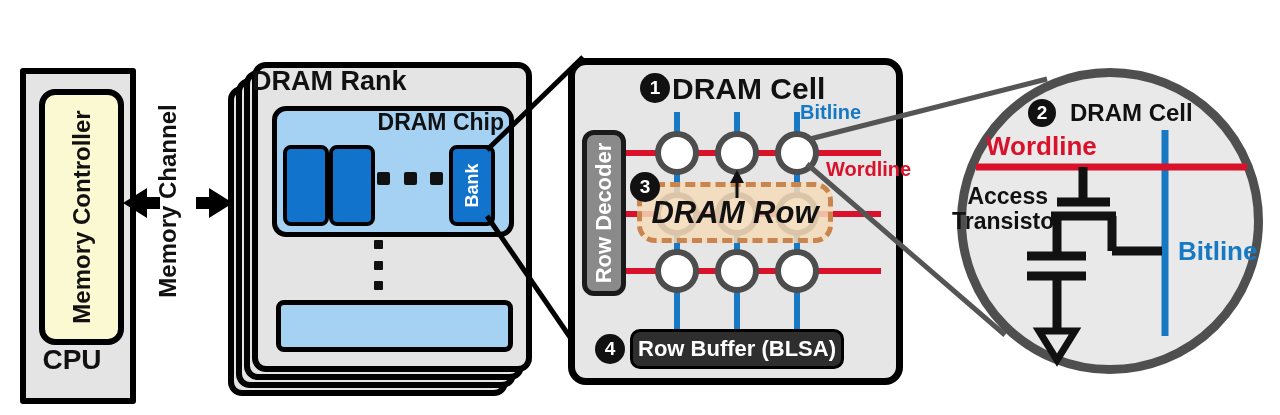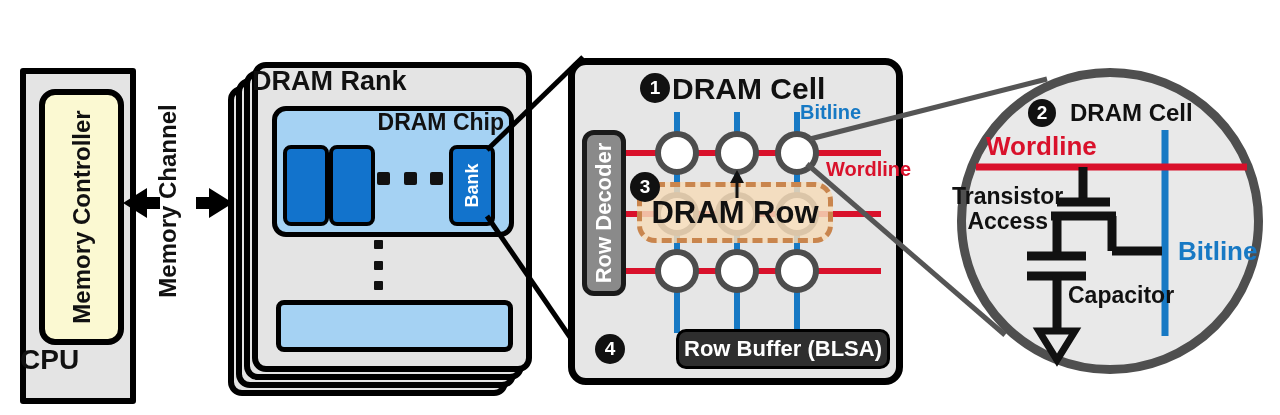--- a/index.html
+++ b/index.html
@@ -4,21 +4,21 @@
 <style>
   html,body{margin:0;padding:0;background:#fff;}
   #canvas{position:relative;width:1280px;height:415px;background:#ffffff;overflow:hidden;
           font-family:"Liberation Sans", sans-serif;font-weight:bold;color:#111;}
   .abs{position:absolute;}
   svg.layer{position:absolute;left:0;top:0;pointer-events:none;}
   
   .cpu-box{left:20px;top:68px;width:104px;height:324px;background:#e4e4e4;border:6px solid #000;border-radius:3px;}
   .mc-box{left:39px;top:89px;width:73px;height:244px;background:#fbf9d2;border:6px solid #000;border-radius:16px;
           display:flex;align-items:center;justify-content:center;}
-  .cpu-label{left:20px;top:344px;width:104px;font-size:28px;}
+  .cpu-label{left:20px;top:344px;width:104px;text-align:center;font-size:28px;}
   .vtext{transform:rotate(-90deg);white-space:nowrap;}
   .vwrap{display:flex;align-items:center;justify-content:center;}
   .channel-label{left:146px;top:88px;width:44px;height:225px;font-size:24px;}
   
   .rank-layer{width:268px;height:298px;background:#e4e4e4;border:6px solid #000;border-radius:14px;}
   .rank-title{left:252px;top:66px;width:268px;text-align:left;font-size:27px;}
   .chip-box{left:272px;top:106px;width:232px;height:121px;background:#a5d2f3;border:5px solid #000;border-radius:14px;}
   .chip-title{left:272px;top:109px;width:232px;text-align:right;font-size:23px;}
   .bank-rect{width:38px;height:73px;background:#1273cc;border:4px solid #000;border-radius:8px;}
   .bank-text{color:#fff;font-size:18px;}
@@ -30,24 +30,24 @@
   
   .bank-panel{left:568px;top:58px;width:335px;height:327px;background:#e6e6e6;border:7px solid #000;border-radius:18px;box-sizing:border-box;}
   .bank-title{left:672px;top:72px;font-size:30px;}
   .badge{background:#111;color:#fff;border-radius:50%;display:flex;align-items:center;justify-content:center;font-size:19px;}
   .row-decoder{left:582px;top:130px;width:44px;height:166px;background:#8a8a8a;border:5px solid #1a1a1a;border-radius:12px;
                box-sizing:border-box;color:#fff;font-size:22px;}
   .bitline-label{color:#1779c4;font-size:20px;}
   .wordline-label{color:#d9112b;font-size:20px;}
   .row-overlay{left:637px;top:182px;width:196px;height:61px;background:rgba(245,218,185,0.85);
                border:5px dashed #c9854d;border-radius:18px;box-sizing:border-box;
-               display:flex;align-items:center;justify-content:center;}
+               display:flex;align-items:center;justify-content:center;font-style:italic;}
   .row-overlay-text{font-size:31px;color:#111;}
   .row-buffer{left:630px;top:329px;width:214px;height:40px;background:#2e2e2e;border:3px solid #000;border-radius:10px;
-              box-sizing:border-box;display:flex;align-items:center;justify-content:center;color:#fff;font-size:22px;margin-left:46px;}
+              box-sizing:border-box;display:flex;align-items:center;justify-content:center;color:#fff;font-size:22px;}
   
   .cell-circle{left:957px;top:68px;width:306px;height:306px;background:#e9e9e9;border:9px solid #4f4f4f;border-radius:50%;box-sizing:border-box;}
   .cell-title{left:1062px;top:99px;font-size:24px;margin-left:8px;}
   .cell-wordline-label{left:986px;top:131px;font-size:26px;color:#d9112b;}
   .cell-bitline-label{left:1178px;top:236px;font-size:26px;color:#1779c4;}
   .access-label{left:952px;top:184px;width:96px;text-align:right;font-size:23px;line-height:25px;}
   .capacitor-label{left:1068px;top:282px;font-size:23px;}
 </style>
 </head>
 <body>
@@ -165,18 +165,17 @@
       <line x1="1027" y1="276" x2="1086" y2="276"></line>
       <line x1="1057" y1="276" x2="1057" y2="331"></line>
     </g>
     <polygon points="1039,331 1075,331 1057,360" fill="none" stroke="#111" stroke-width="7"></polygon>
   </svg>
   <div class="abs badge" style="left:1028px;top:99px;width:28px;height:28px;">2</div>
   <div class="abs cell-title">DRAM Cell</div>
   <div class="abs cell-wordline-label">Wordline</div>
   <div class="abs cell-bitline-label">Bitline</div>
   <div class="abs access-label">
+    <div>Access</div>
     <div>Transistor</div>
-    <div>Access</div>
   </div>
-  <div class="abs capacitor-label">Capacitor</div>
 
 </div>
 
 </body></html>

